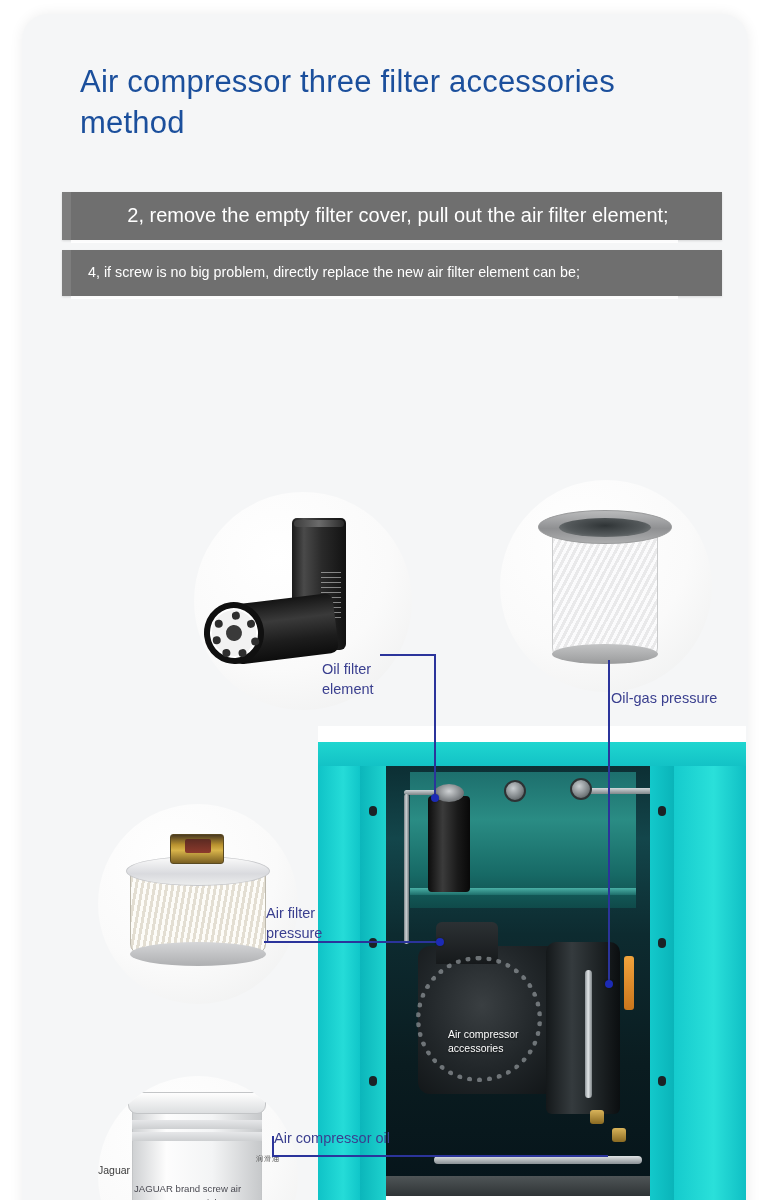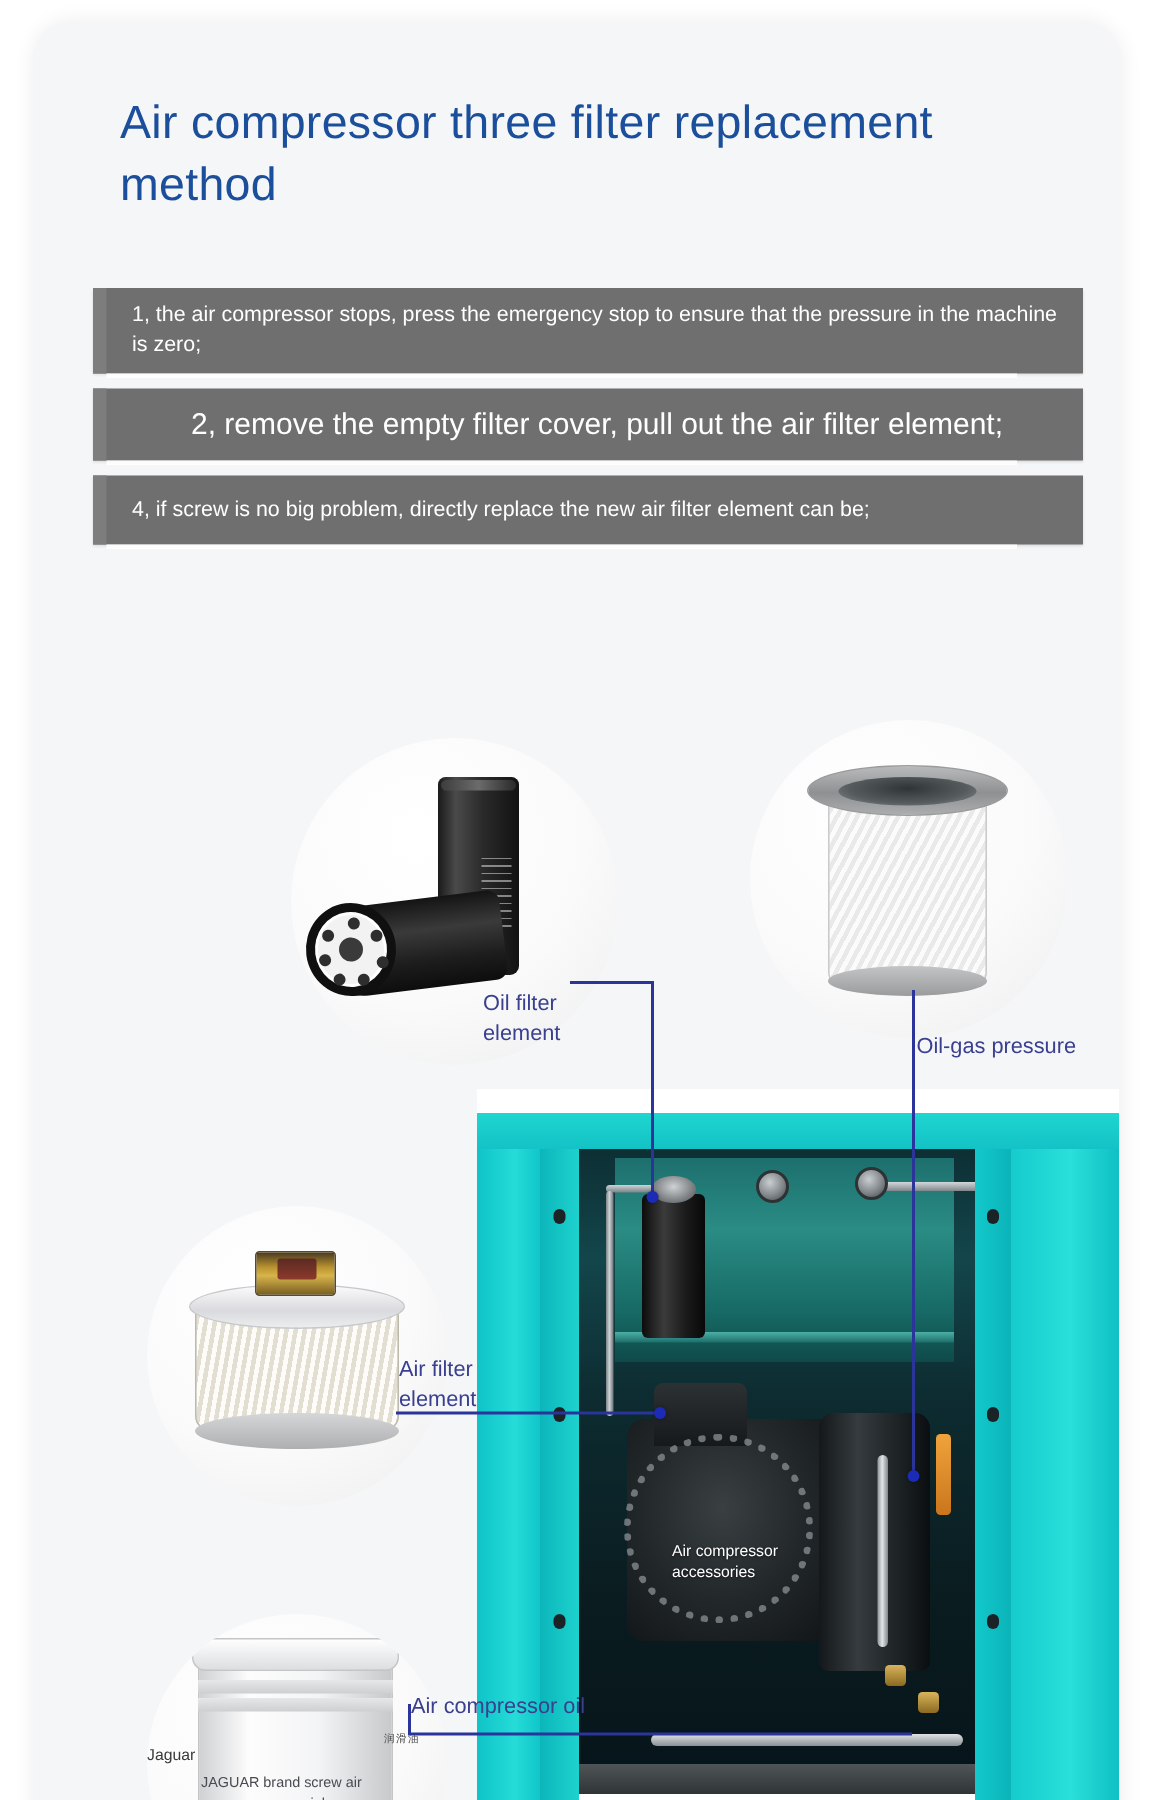--- a/index.html
+++ b/index.html
@@ -366,26 +366,23 @@
     box-shadow:0 0 2px rgba(0,0,0,.4);
   }
 </style>
 </head>
 <body>
 
 <div id="page">
 
   <div id="card">
 
-    <h1 id="title">Air compressor three filter replacement method</h1>
+    <h1 id="title">Air compressor three filter accessories method</h1>
 
     <div id="steps">
-      <div class="step s1 s-small">
-        <span class="step-text">1, the air compressor stops, press the emergency stop to ensure that the pressure in the machine is zero;</span>
-      </div>
       <div class="step s2 s-big">
         <span class="step-text">2, remove the empty filter cover, pull out the air filter element;</span>
       </div>
       <div class="step s4 s-small">
         <span class="step-text">4, if screw is no big problem, directly replace the new air filter element can be;</span>
       </div>
     </div>
 
     <div class="photo-circle" id="photo-oil-filter">
       <div class="can-up">
@@ -474,21 +471,21 @@
     <div class="anno-line" style="left:434px;top:654px;width:2px;height:146px;"></div>
     <div class="anno-dot" style="left:431px;top:794px;"></div>
     <div class="anno-label" style="left:322px;top:659px;width:90px;">Oil filter element</div>
 
     <div class="anno-line" style="left:608px;top:660px;width:2px;height:326px;"></div>
     <div class="anno-dot" style="left:605px;top:980px;"></div>
     <div class="anno-label" style="left:611px;top:688px;width:150px;">Oil-gas pressure</div>
 
     <div class="anno-line" style="left:264px;top:941px;width:176px;height:2px;"></div>
     <div class="anno-dot" style="left:436px;top:938px;"></div>
-    <div class="anno-label" style="left:266px;top:903px;width:84px;">Air filter element</div>
+    <div class="anno-label" style="left:266px;top:903px;width:84px;">Air filter pressure</div>
 
     <div class="anno-label on-dark" style="left:448px;top:1027px;width:86px;">Air compressor accessories</div>
 
     <div class="anno-line" style="left:272px;top:1155px;width:336px;height:2px;"></div>
     <div class="anno-line" style="left:272px;top:1136px;width:2px;height:20px;"></div>
     <div class="anno-label" style="left:274px;top:1128px;width:130px;">Air compressor oil</div>
 
   </div>
 
 </div>

